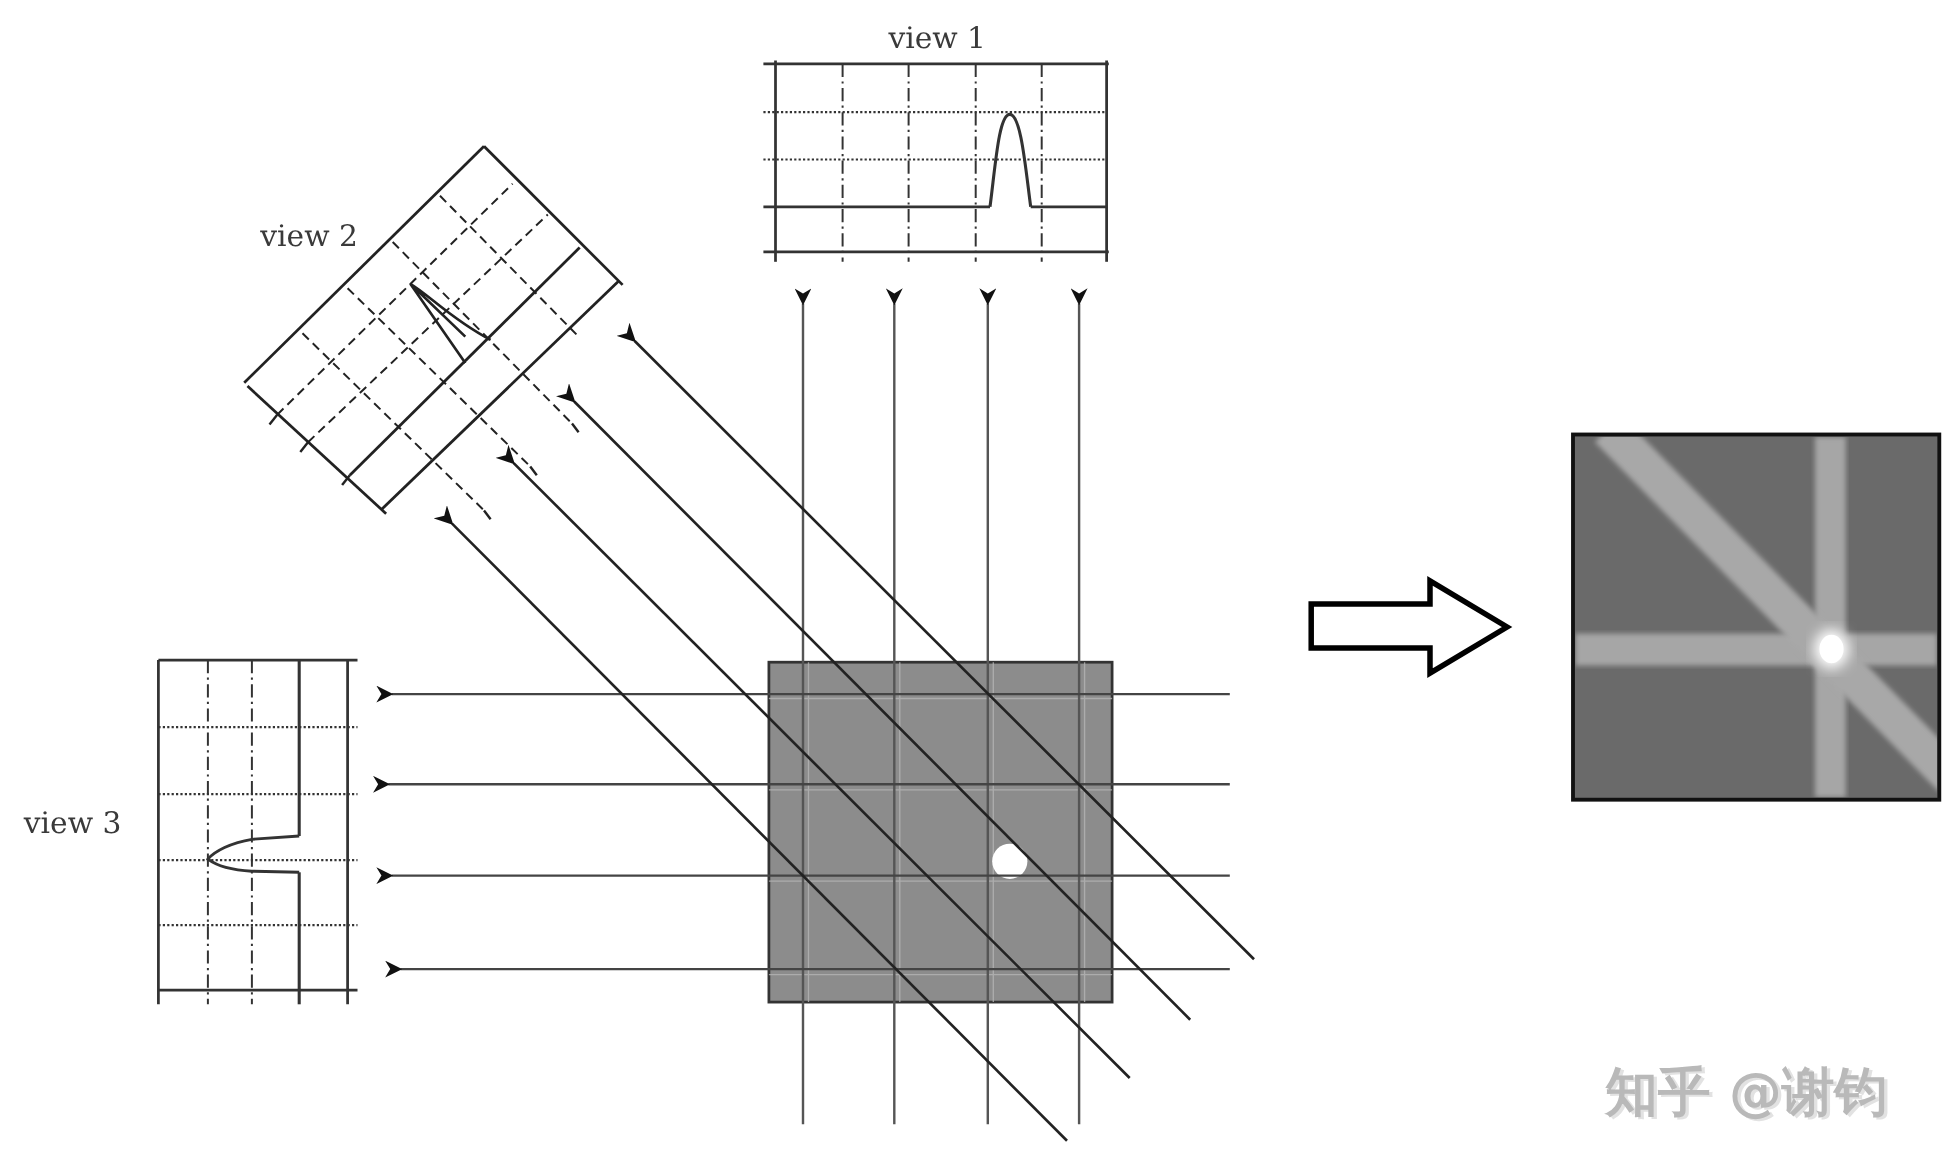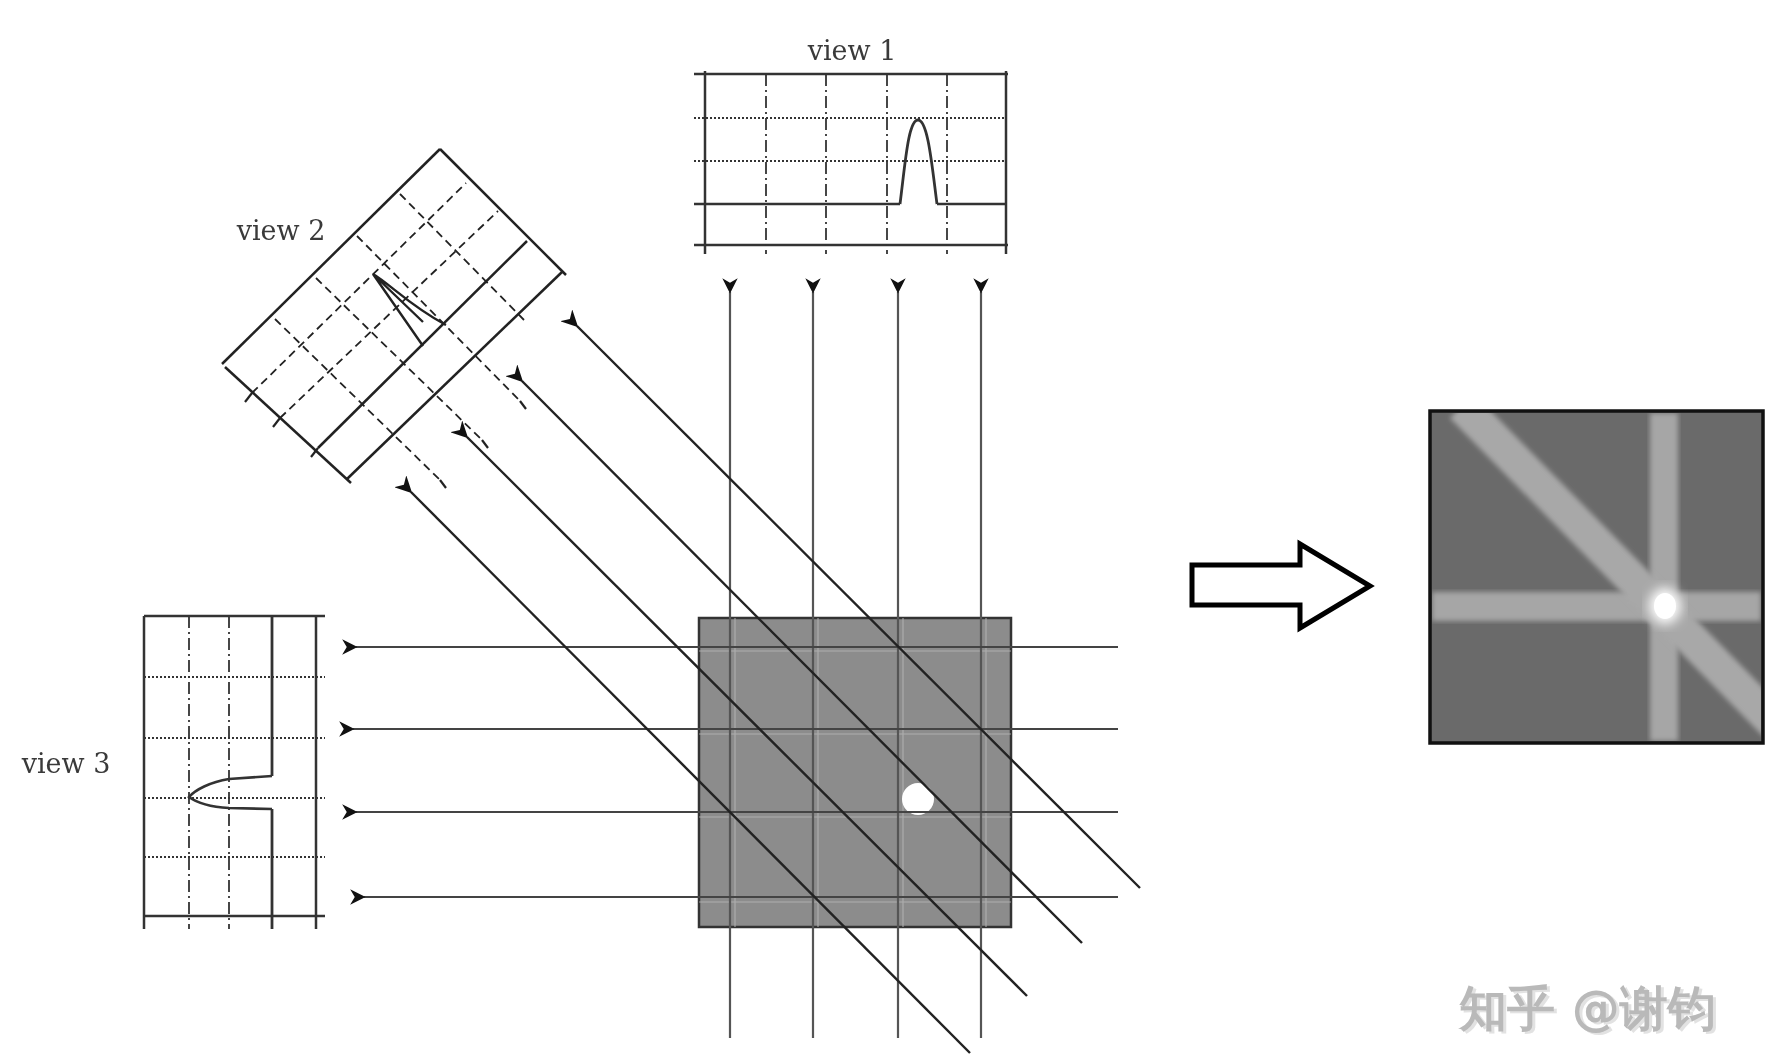--- a/index.html
+++ b/index.html
@@ -1,17 +1,17 @@
 <!DOCTYPE html>
 <html><head>
 <meta charset="utf-8">
 <style>
   html, body { margin: 0; padding: 0; background: #ffffff; }
   body { width: 1781px; height: 1061px; overflow: hidden; position: relative; }
-  #stage { position: absolute; left: 0; top: 16px; width: 1781px; height: 975px; }
+  #stage { position: absolute; left: 0; top: 0; width: 1781px; height: 975px; }
   svg text { font-family: "DejaVu Serif", "Liberation Serif", serif; fill: #3a3a3a; }
   .lbl { font-size: 27px; }
   .wm { font-family: "DejaVu Sans", "Liberation Sans", sans-serif; font-size: 48px; fill: #b9b9b9; font-weight: bold; }
   .wm-shadow { font-family: "DejaVu Sans", "Liberation Sans", sans-serif; font-size: 48px; fill: #e2e2e2; font-weight: bold; }
 </style>
 </head>
 <body>
 
 <div id="stage">
 <svg width="1781" height="1061" viewBox="0 0 1781 1061" xmlns="http://www.w3.org/2000/svg">

